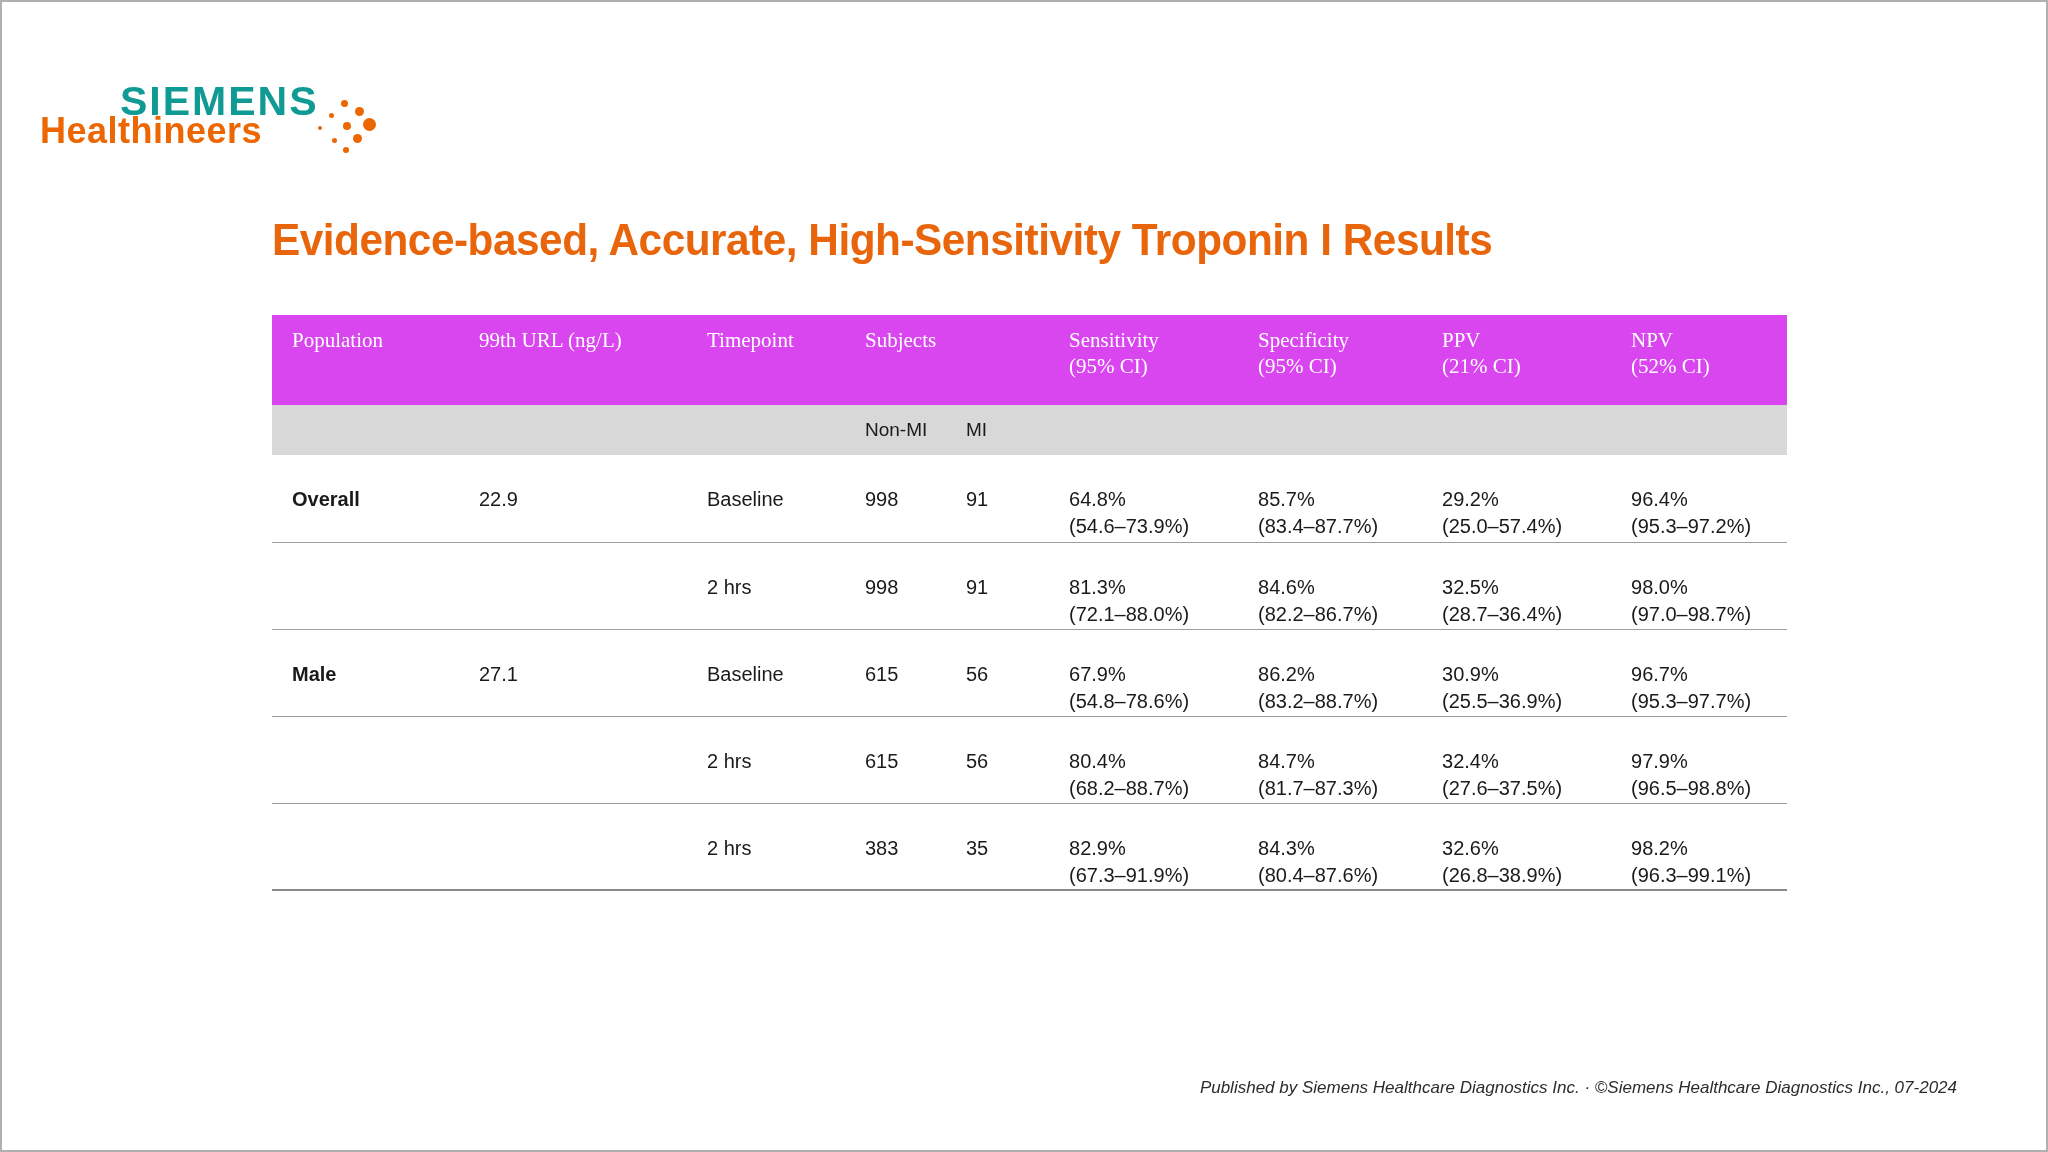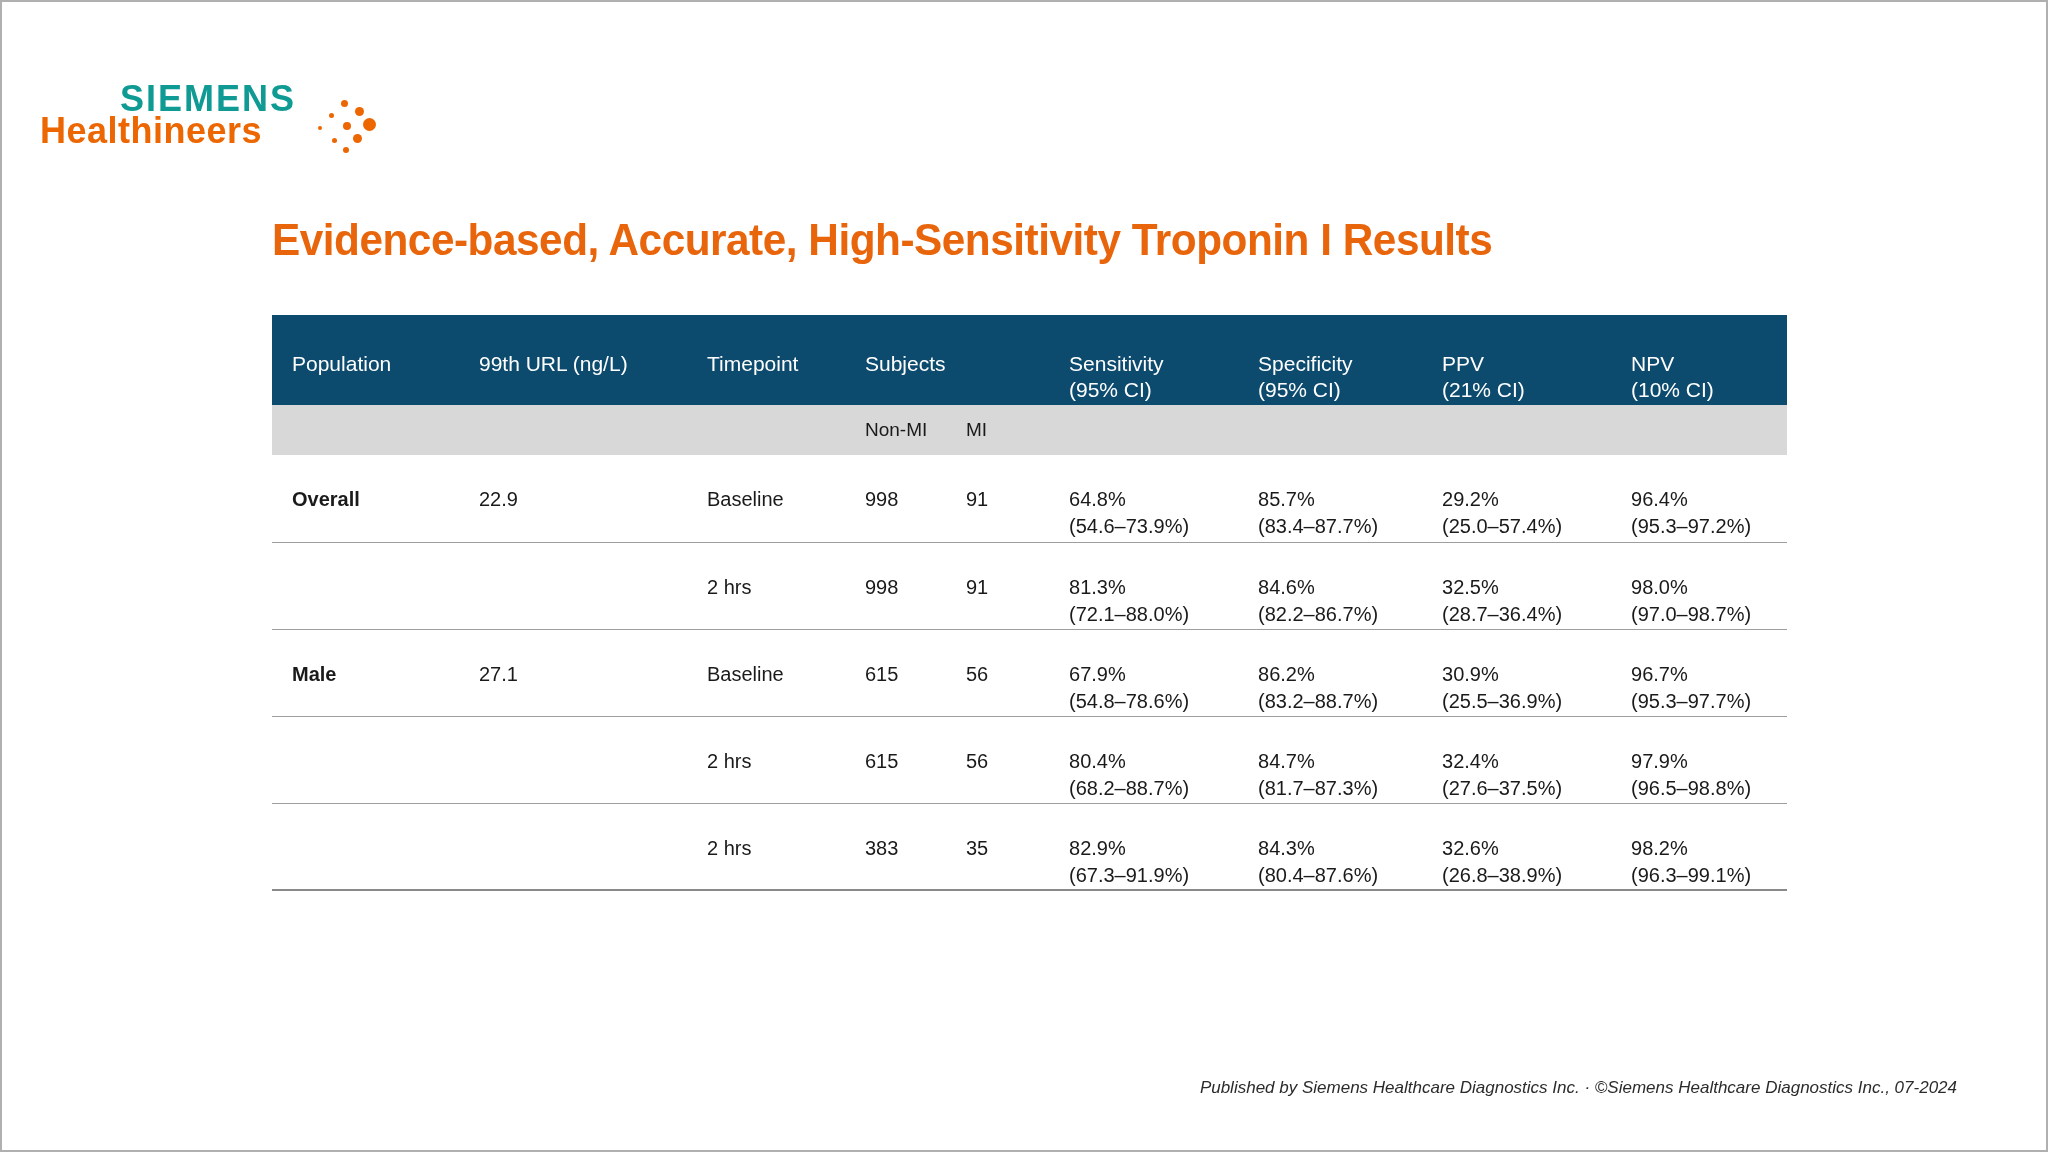--- a/index.html
+++ b/index.html
@@ -12,21 +12,21 @@
     border: 2px solid #b0b0b0;
     overflow: hidden;
     font-family: "Liberation Sans", "DejaVu Sans", sans-serif;
     color: #1a1a1a;
   }
 
   
   .logo { position: absolute; left: 0; top: 0; }
   .logo-siemens {
     position: absolute; left: 118px; top: 76px;
-    font-size: 36px; font-weight: 700; letter-spacing: 2px;
+    font-size: 41px; font-weight: 700; letter-spacing: 2px;
     color: #0f9a94;
   }
   .logo-healthineers {
     position: absolute; left: 38px; top: 108px;
     font-size: 36px; font-weight: 700; letter-spacing: 0.5px;
     color: #ec6602;
   }
   .logo-dots { position: absolute; left: 312px; top: 93px; width: 70px; height: 65px; }
   .dot { position: absolute; background: #ec6602; border-radius: 50%; }
   .dot:nth-child(1) { left: 26.5px; top: 4.5px;  width: 7px;  height: 7px; }
@@ -56,26 +56,27 @@
     table-layout: fixed;
   }
   .results th, .results td {
     text-align: left;
     vertical-align: top;
     padding: 0 8px 0 20px;
     white-space: pre-line;
   }
   .results thead tr.main-header { height: 90px; }
   .results thead tr.main-header th {
-    background: #0c4a6e;
+    background: #d946ef;
     color: #ffffff;
     font-weight: 400;
     font-size: 21px;
     line-height: 26px;
-    padding-top: 36px;
+    padding-top: 12px;
+    font-family: Liberation Serif, serif;
   }
   .results tr.sub-header { height: 50px; }
   .results tr.sub-header td {
     background: #d8d8d8;
     font-size: 19px;
     vertical-align: middle;
     padding-top: 0;
     margin-top: 20px;
   }
   .results tbody tr.data-row { height: 87px; border-bottom: 1px solid #9e9e9e; }
@@ -136,21 +137,21 @@
         <th>99th URL (ng/L)</th>
         <th>Timepoint</th>
         <th colspan="2">Subjects</th>
         <th>Sensitivity
 (95% CI)</th>
         <th>Specificity
 (95% CI)</th>
         <th>PPV
 (21% CI)</th>
         <th>NPV
-(10% CI)</th>
+(52% CI)</th>
       </tr>
       <tr class="sub-header">
         <td></td>
         <td></td>
         <td></td>
         <td>Non-MI</td>
         <td>MI</td>
         <td></td>
         <td></td>
         <td></td>

